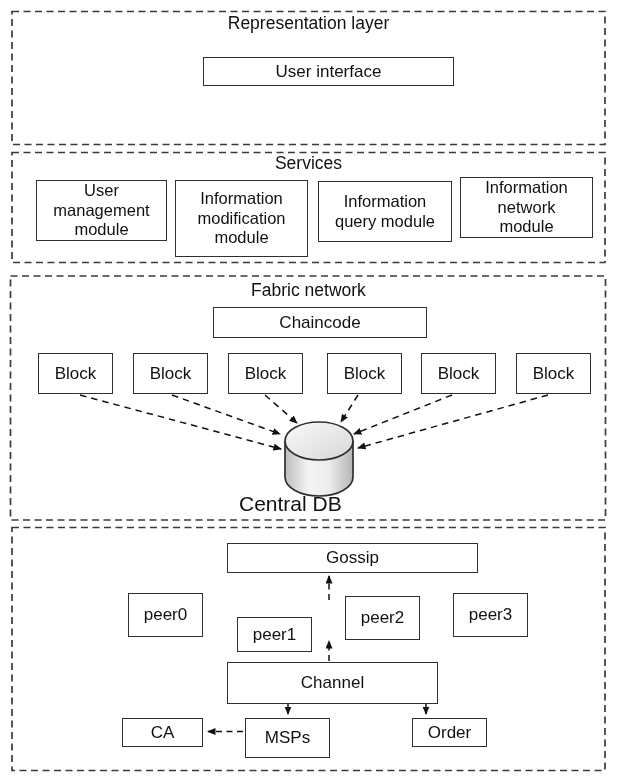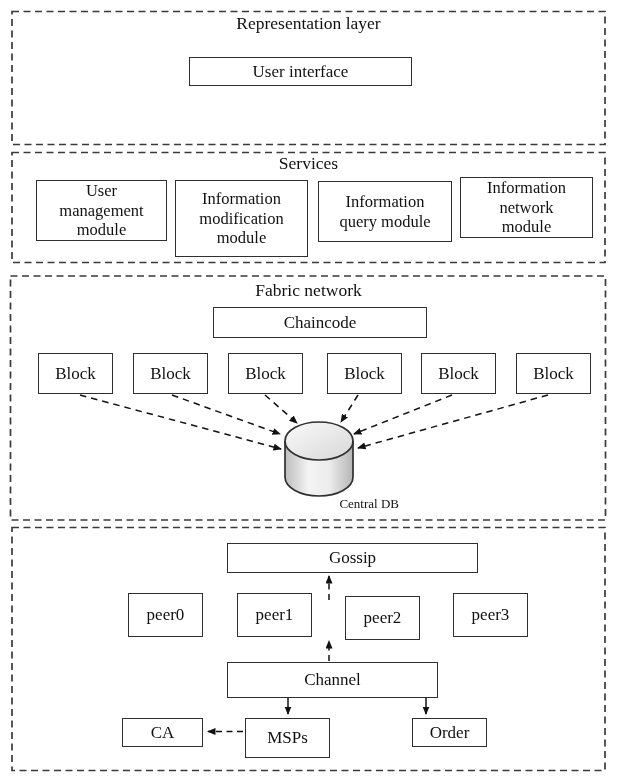--- a/index.html
+++ b/index.html
@@ -1,41 +1,41 @@
 <!DOCTYPE html>
 <html><head>
 <meta charset="utf-8">
 <style>
   html,body { margin:0; padding:0; background:#ffffff; }
   .canvas {
     position:relative;
     width:617px; height:783px;
     background:#ffffff;
-    font-family:Liberation Serif, serif;
+    font-family:Liberation Sans, sans-serif;
     color:#111111;
     overflow:hidden;
   }
   .overlay { position:absolute; left:0; top:0; width:617px; height:783px; }
   .title {
     position:absolute; left:0; width:617px;
     text-align:center; font-size:17.5px; line-height:20px;
   }
   .box {
     position:absolute;
     border:1.5px solid #2f2f2f;
     background:#ffffff;
     display:flex; align-items:center; justify-content:center;
     text-align:center;
     font-size:17px; line-height:1.15;
     box-sizing:border-box;
   }
   .box.module { font-size:16.5px; padding:0 13px; line-height:1.18; }
   .label {
-    position:absolute; text-align:right;
-    font-size:13px; line-height:20px;
+    position:absolute; text-align:left;
+    font-size:21px; line-height:20px;
   }
 </style>
 </head>
 <body>
 
 <div class="canvas">
 
   <svg class="overlay" viewBox="0 0 617 783" xmlns="http://www.w3.org/2000/svg">
     <defs>
       <marker id="arrow" markerWidth="9" markerHeight="8" refX="7.5" refY="3.5" orient="auto" markerUnits="userSpaceOnUse">
@@ -75,41 +75,41 @@
     <g stroke="#111111" stroke-width="1.5" fill="none">
       <path d="M329,600 L329,576" stroke-dasharray="6 4.5" marker-end="url(#arrow)"></path>
       <path d="M329,661 L329,641" stroke-dasharray="6 4.5" marker-end="url(#arrow)"></path>
       <path d="M288,691 L288,714" marker-end="url(#arrow)"></path>
       <path d="M426,691 L426,714" marker-end="url(#arrow)"></path>
       <path d="M243,731.5 L208,731.5" stroke-dasharray="6 4.5" marker-end="url(#arrow)"></path>
     </g>
   </svg>
 
   <div class="title" style="top:13px">Representation layer</div>
-  <div class="box" style="left:189px; top:57px; width:223px; height:29px">User interface</div>
+  <div class="box" style="left:203px; top:57px; width:251px; height:29px">User interface</div>
 
   <div class="title" style="top:153px">Services</div>
   <div class="box module" style="left:36px; top:180px; width:131px; height:61px">User management module</div>
   <div class="box module" style="left:175px; top:180px; width:133px; height:77px">Information modification module</div>
   <div class="box module" style="left:318px; top:181px; width:134px; height:61px">Information query module</div>
   <div class="box module" style="left:460px; top:177px; width:133px; height:61px">Information network module</div>
 
   <div class="title" style="top:280px">Fabric network</div>
   <div class="box" style="left:213px; top:307px; width:214px; height:31px">Chaincode</div>
   <div class="box" style="left:38px;  top:353px; width:75px; height:41px">Block</div>
   <div class="box" style="left:133px; top:353px; width:75px; height:41px">Block</div>
   <div class="box" style="left:228px; top:353px; width:75px; height:41px">Block</div>
   <div class="box" style="left:327px; top:353px; width:75px; height:41px">Block</div>
   <div class="box" style="left:421px; top:353px; width:75px; height:41px">Block</div>
   <div class="box" style="left:516px; top:353px; width:75px; height:41px">Block</div>
   <div class="label" style="left:239px; top:494px; width:160px">Central DB</div>
 
   <div class="box" style="left:227px; top:543px; width:251px; height:30px">Gossip</div>
   <div class="box" style="left:128px; top:593px; width:75px; height:44px">peer0</div>
-  <div class="box" style="left:237px; top:593px; width:75px; height:44px">peer1</div>
+  <div class="box" style="left:237px; top:617px; width:75px; height:35px">peer1</div>
   <div class="box" style="left:345px; top:596px; width:75px; height:44px">peer2</div>
   <div class="box" style="left:453px; top:593px; width:75px; height:44px">peer3</div>
-  <div class="box" style="left:227px; top:662px; width:211px; height:36px">Channel</div>
+  <div class="box" style="left:227px; top:662px; width:211px; height:42px">Channel</div>
   <div class="box" style="left:122px; top:718px; width:81px; height:29px">CA</div>
   <div class="box" style="left:245px; top:718px; width:85px; height:40px">MSPs</div>
   <div class="box" style="left:412px; top:718px; width:75px; height:29px">Order</div>
 
 </div>
 
 </body></html>

